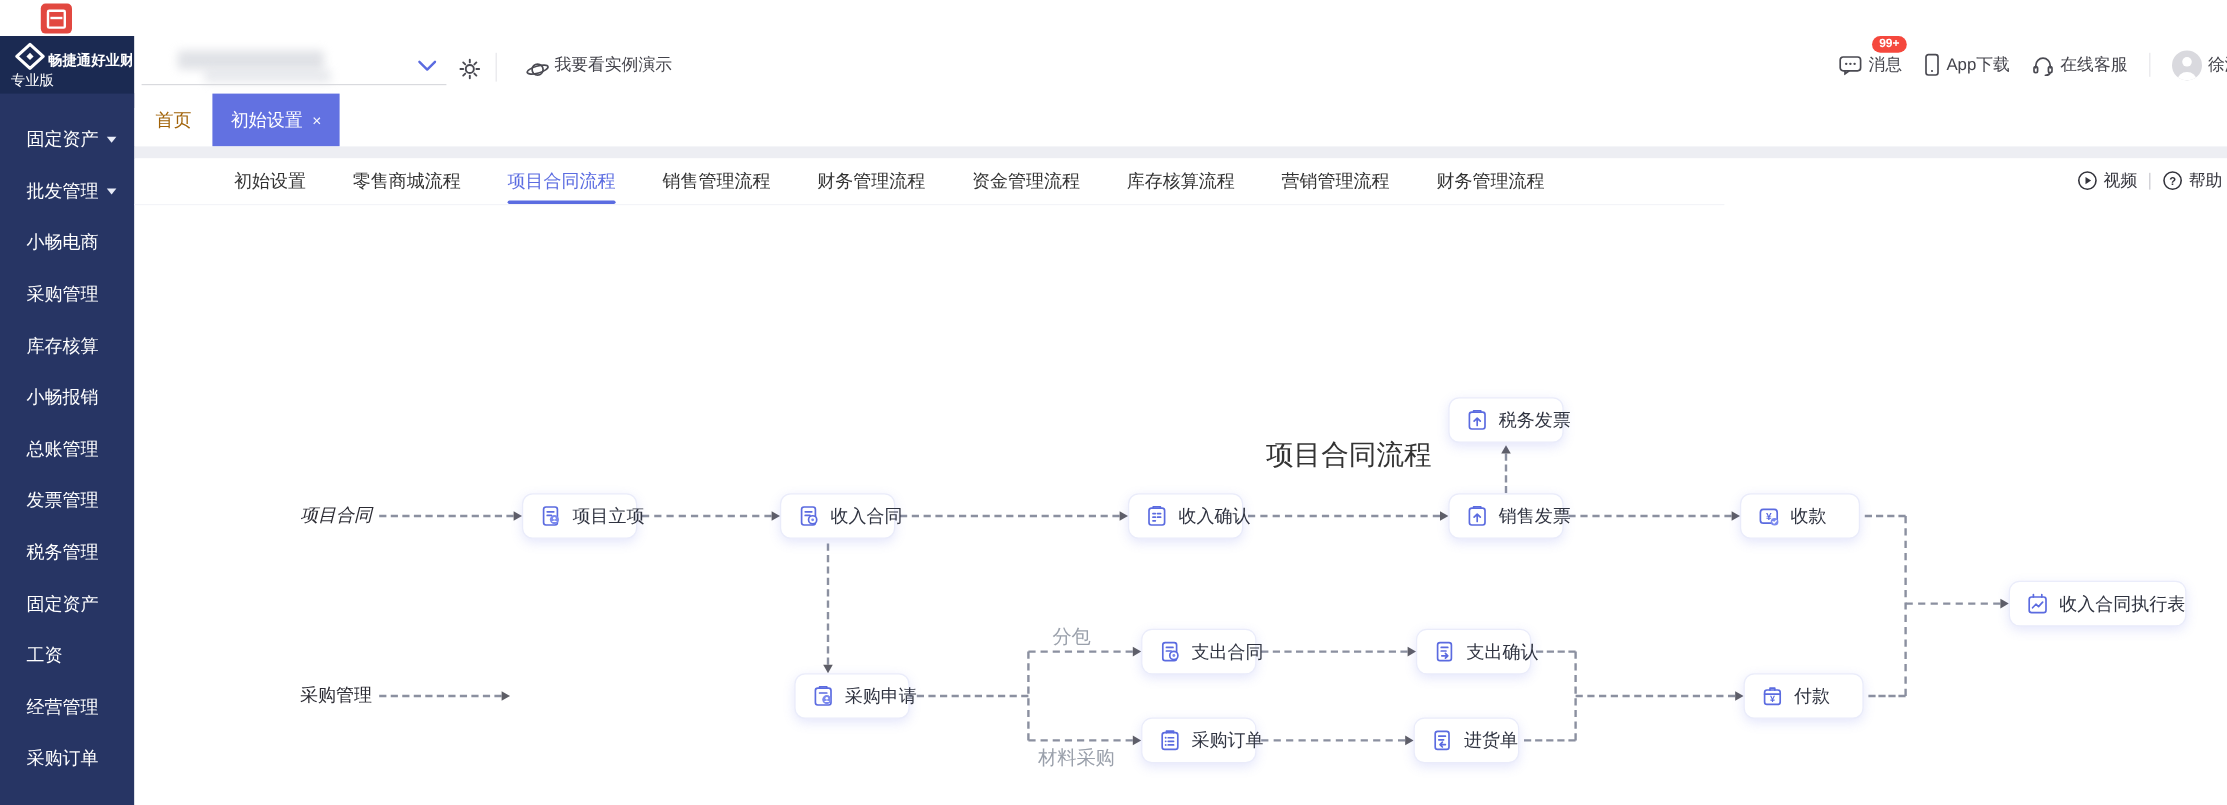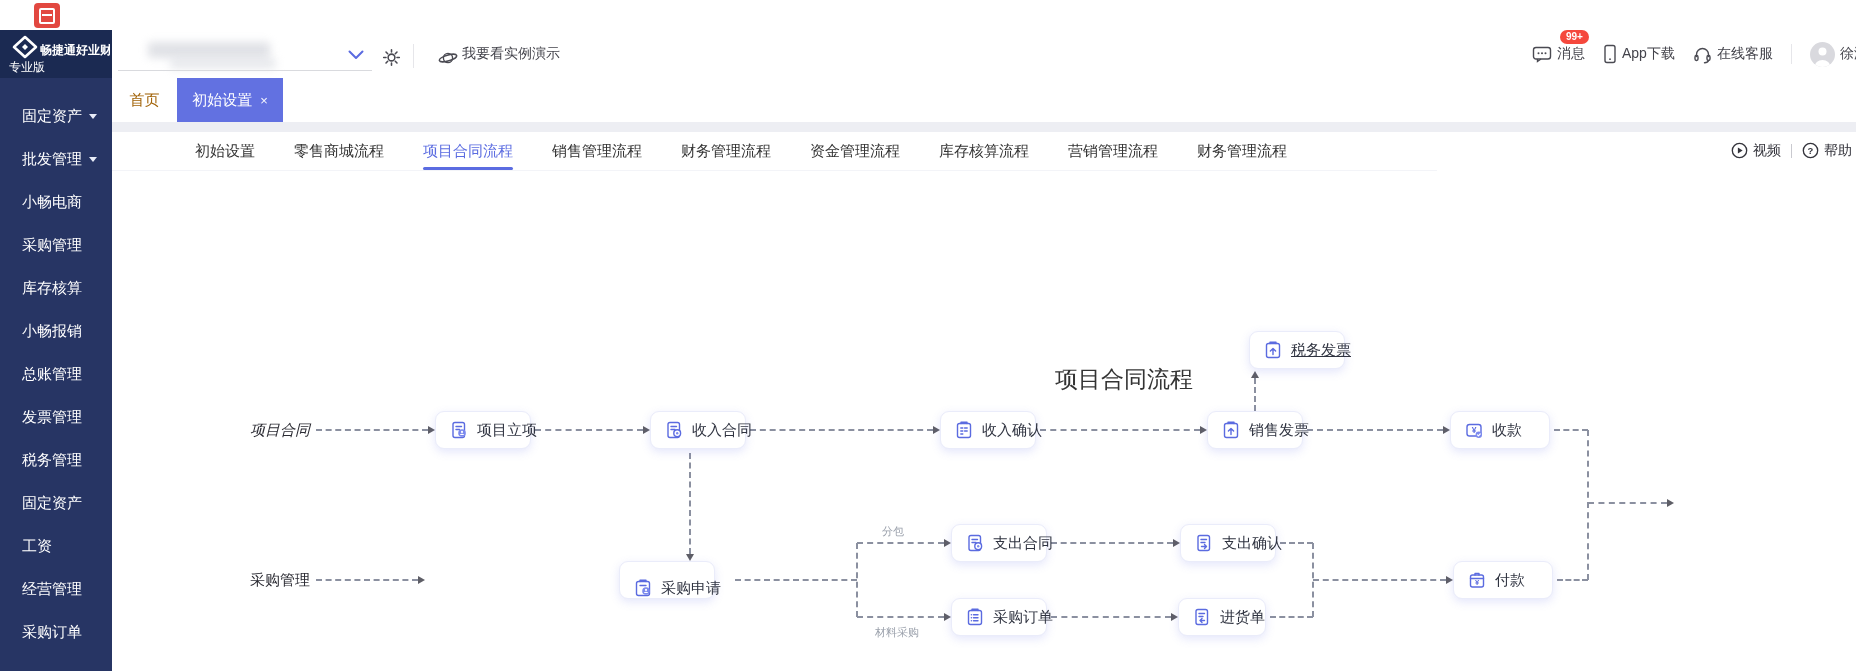--- a/index.html
+++ b/index.html
@@ -67,21 +67,21 @@
   .seg.v{border-left:2px dashed #8b90a0}
   .ah{position:absolute;width:0;height:0}
   .ah.right{border-top:4px solid transparent;border-bottom:4px solid transparent;border-left:7px solid #5e5e66}
   .ah.up{border-left:4px solid transparent;border-right:4px solid transparent;border-bottom:7px solid #5e5e66}
   .ah.down{border-left:4px solid transparent;border-right:4px solid transparent;border-top:7px solid #5e5e66}
   .node{position:absolute;height:38px;display:flex;align-items:center;gap:8px;background:#fff;
         border:1px solid #eaecfa;border-radius:9px;box-shadow:0 3px 10px rgba(104,116,234,.18);
         padding:0 0 0 13px;box-sizing:border-box;font-size:15px;color:#2f3340;cursor:pointer;white-space:nowrap}
   .nicon{display:flex;width:20px;height:20px;flex:0 0 20px}
   .flow-label{position:absolute;width:120px;text-align:right;font-size:15px;font-weight:500;color:#2b2b33;transform:translateY(-50%)}
-  .branch-label{position:absolute;transform:translate(-50%,-50%);font-size:11px;color:#9aa0ab;white-space:nowrap}
+  .branch-label{position:absolute;transform:translate(-50%,-50%);font-size:16px;color:#9aa0ab;white-space:nowrap}
 </style>
 </head>
 <body>
 
 <div id="top-strip">
   <div id="red-badge">
     <span class="rb-inner"></span>
   </div>
 </div>
 
@@ -321,42 +321,52 @@
     <div class="node" style="left: 1207px; top: 411px; width: 96px; text-align: center;">
       <span class="nicon">
         <svg width="20" height="20" viewBox="0 0 20 20" fill="none" stroke="#5b6be0" stroke-width="1.4" stroke-linecap="round" stroke-linejoin="round">
           <rect x="3.5" y="3.5" width="13" height="14" rx="2"></rect>
           <path d="M7 3.5 v-1.2 h6 v1.2"></path>
           <path d="M10 14.5 V8.5 M7.4 11 L10 8.4 L12.6 11"></path>
         </svg>
       </span>
       <span>销售发票</span>
     </div>
-    <div class="node" style="left: 1249px; top: 331px; width: 96px; text-decoration: underline;">
+    <div class="node" style="left: 1207px; top: 331px; width: 96px;">
       <span class="nicon">
         <svg width="20" height="20" viewBox="0 0 20 20" fill="none" stroke="#5b6be0" stroke-width="1.4" stroke-linecap="round" stroke-linejoin="round">
           <rect x="3.5" y="3.5" width="13" height="14" rx="2"></rect>
           <path d="M7 3.5 v-1.2 h6 v1.2"></path>
           <path d="M10 14.5 V8.5 M7.4 11 L10 8.4 L12.6 11"></path>
         </svg>
       </span>
       <span>税务发票</span>
     </div>
     <div class="node" style="left: 1450px; top: 411px; width: 100px;">
       <span class="nicon">
         <svg width="20" height="20" viewBox="0 0 20 20" fill="none" stroke="#5b6be0" stroke-width="1.4" stroke-linecap="round" stroke-linejoin="round">
           <rect x="3" y="4.5" width="14" height="11.5" rx="2.5"></rect>
           <text x="10" y="13.4" text-anchor="middle" font-size="8.5" font-weight="bold" fill="#5b6be0" stroke="none">¥</text>
           <circle cx="14.8" cy="14.8" r="3.2" fill="#7b89ee" stroke="none"></circle>
           <path d="M13.4 14.8 l1 1 l1.8 -1.8" stroke="#fff" stroke-width="1.2"></path>
         </svg>
       </span>
       <span>收款</span>
     </div>
-    <div class="node" style="left: 619px; top: 561px; width: 96px; align-items: flex-end;">
+    <div class="node" style="left: 1674px; top: 484px; width: 148px;">
+      <span class="nicon">
+        <svg width="20" height="20" viewBox="0 0 20 20" fill="none" stroke="#5b6be0" stroke-width="1.4" stroke-linecap="round" stroke-linejoin="round">
+          <rect x="3" y="4.5" width="14" height="13" rx="2"></rect>
+          <path d="M6.5 4.5 v-2 M13.5 4.5 v-2"></path>
+          <path d="M5.8 13.5 L8.6 10.5 L10.8 12.5 L14.2 8.8"></path>
+        </svg>
+      </span>
+      <span>收入合同执行表</span>
+    </div>
+    <div class="node" style="left: 662px; top: 561px; width: 96px;">
       <span class="nicon">
         <svg width="20" height="20" viewBox="0 0 20 20" fill="none" stroke="#5b6be0" stroke-width="1.4" stroke-linecap="round" stroke-linejoin="round">
           <rect x="3.5" y="3.5" width="13" height="14" rx="2"></rect>
           <path d="M7 3.5 v-1.2 h6 v1.2"></path>
           <path d="M7 7.5h6"></path>
           <circle cx="13" cy="13" r="3.8" fill="#7b89ee" stroke="none"></circle>
           <circle cx="13" cy="11.9" r="1.1" fill="#fff" stroke="none"></circle>
           <path d="M10.8 15 a2.3 1.9 0 0 1 4.4 0 Z" fill="#fff" stroke="none"></path>
         </svg>
       </span>

